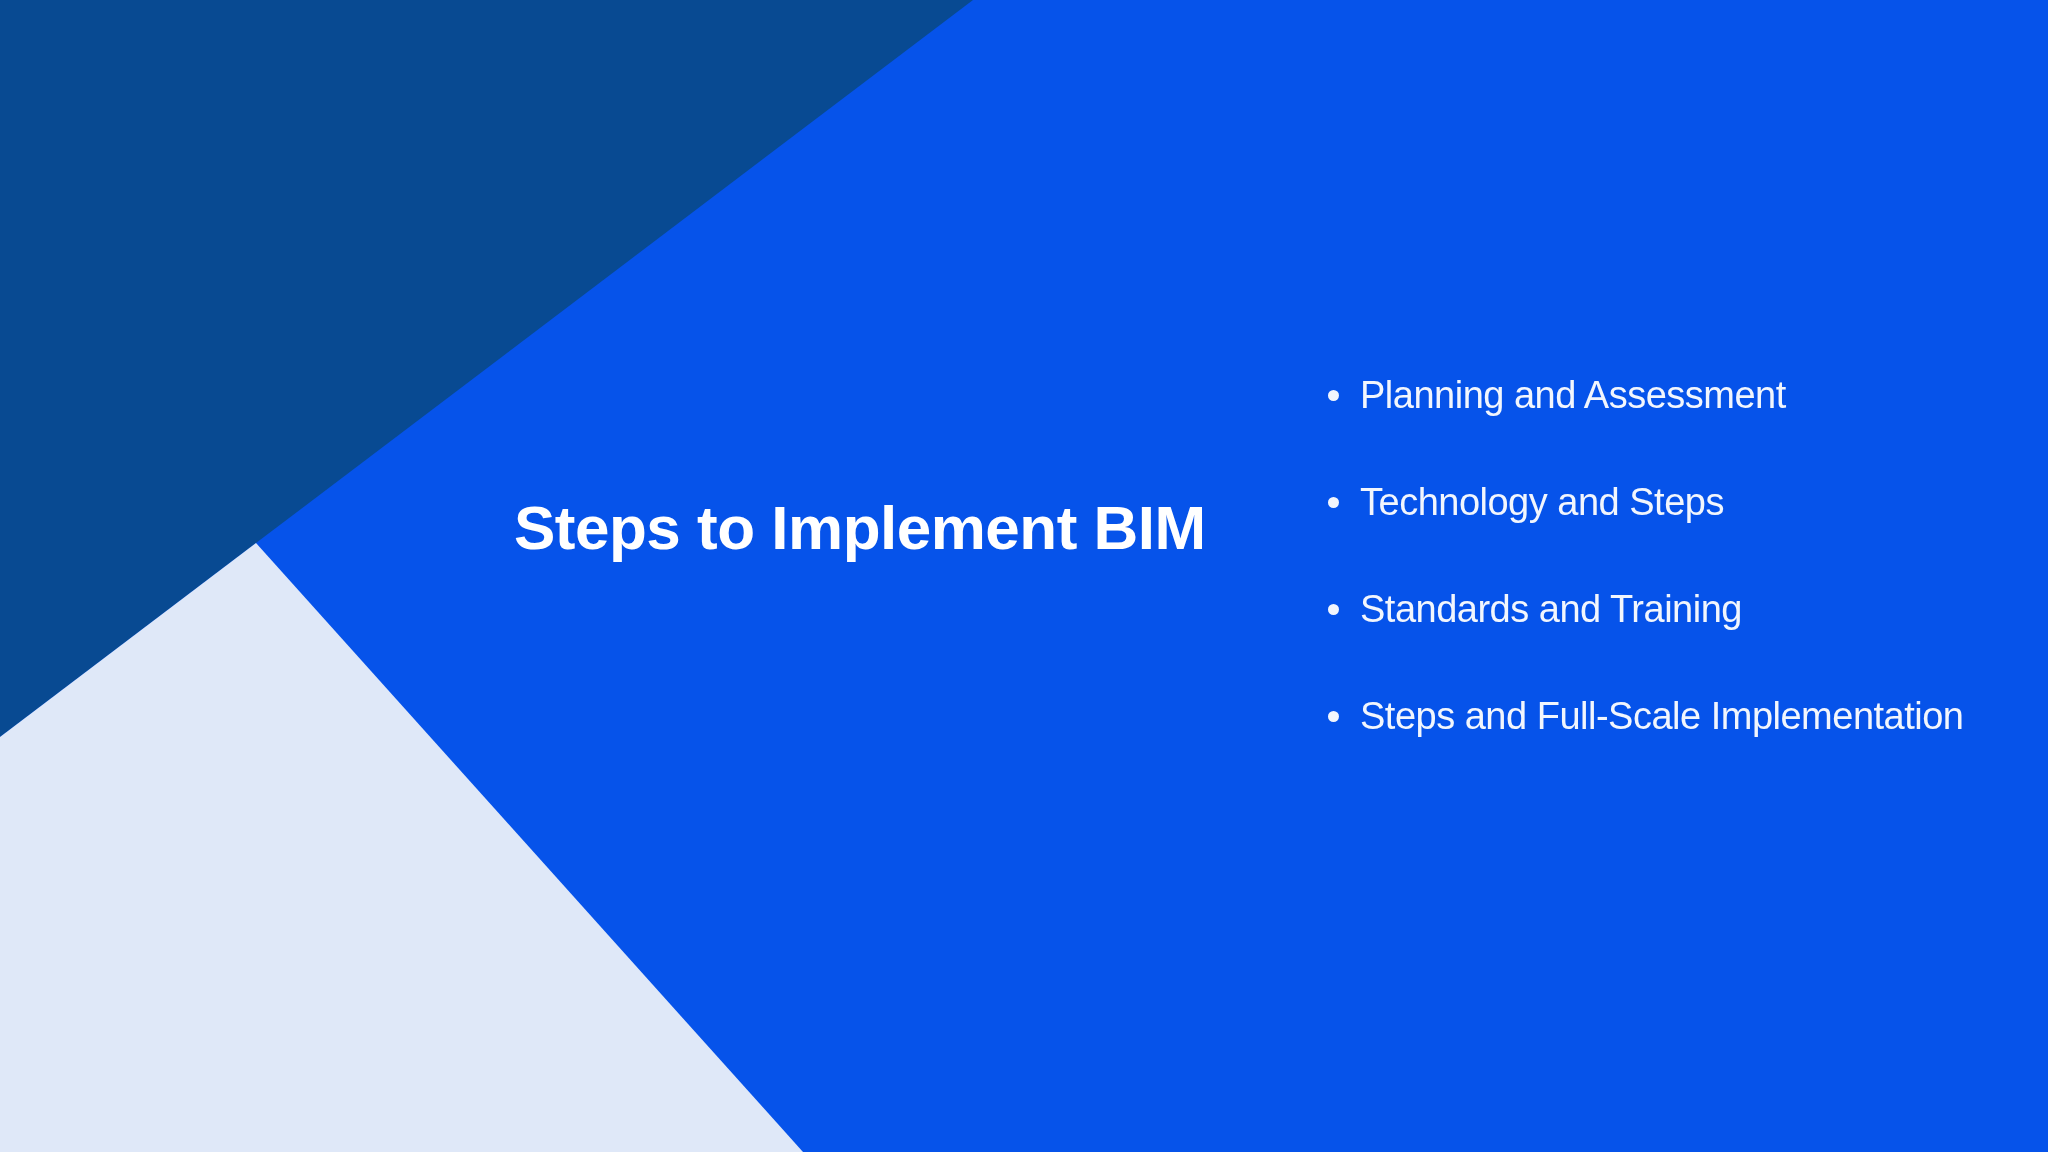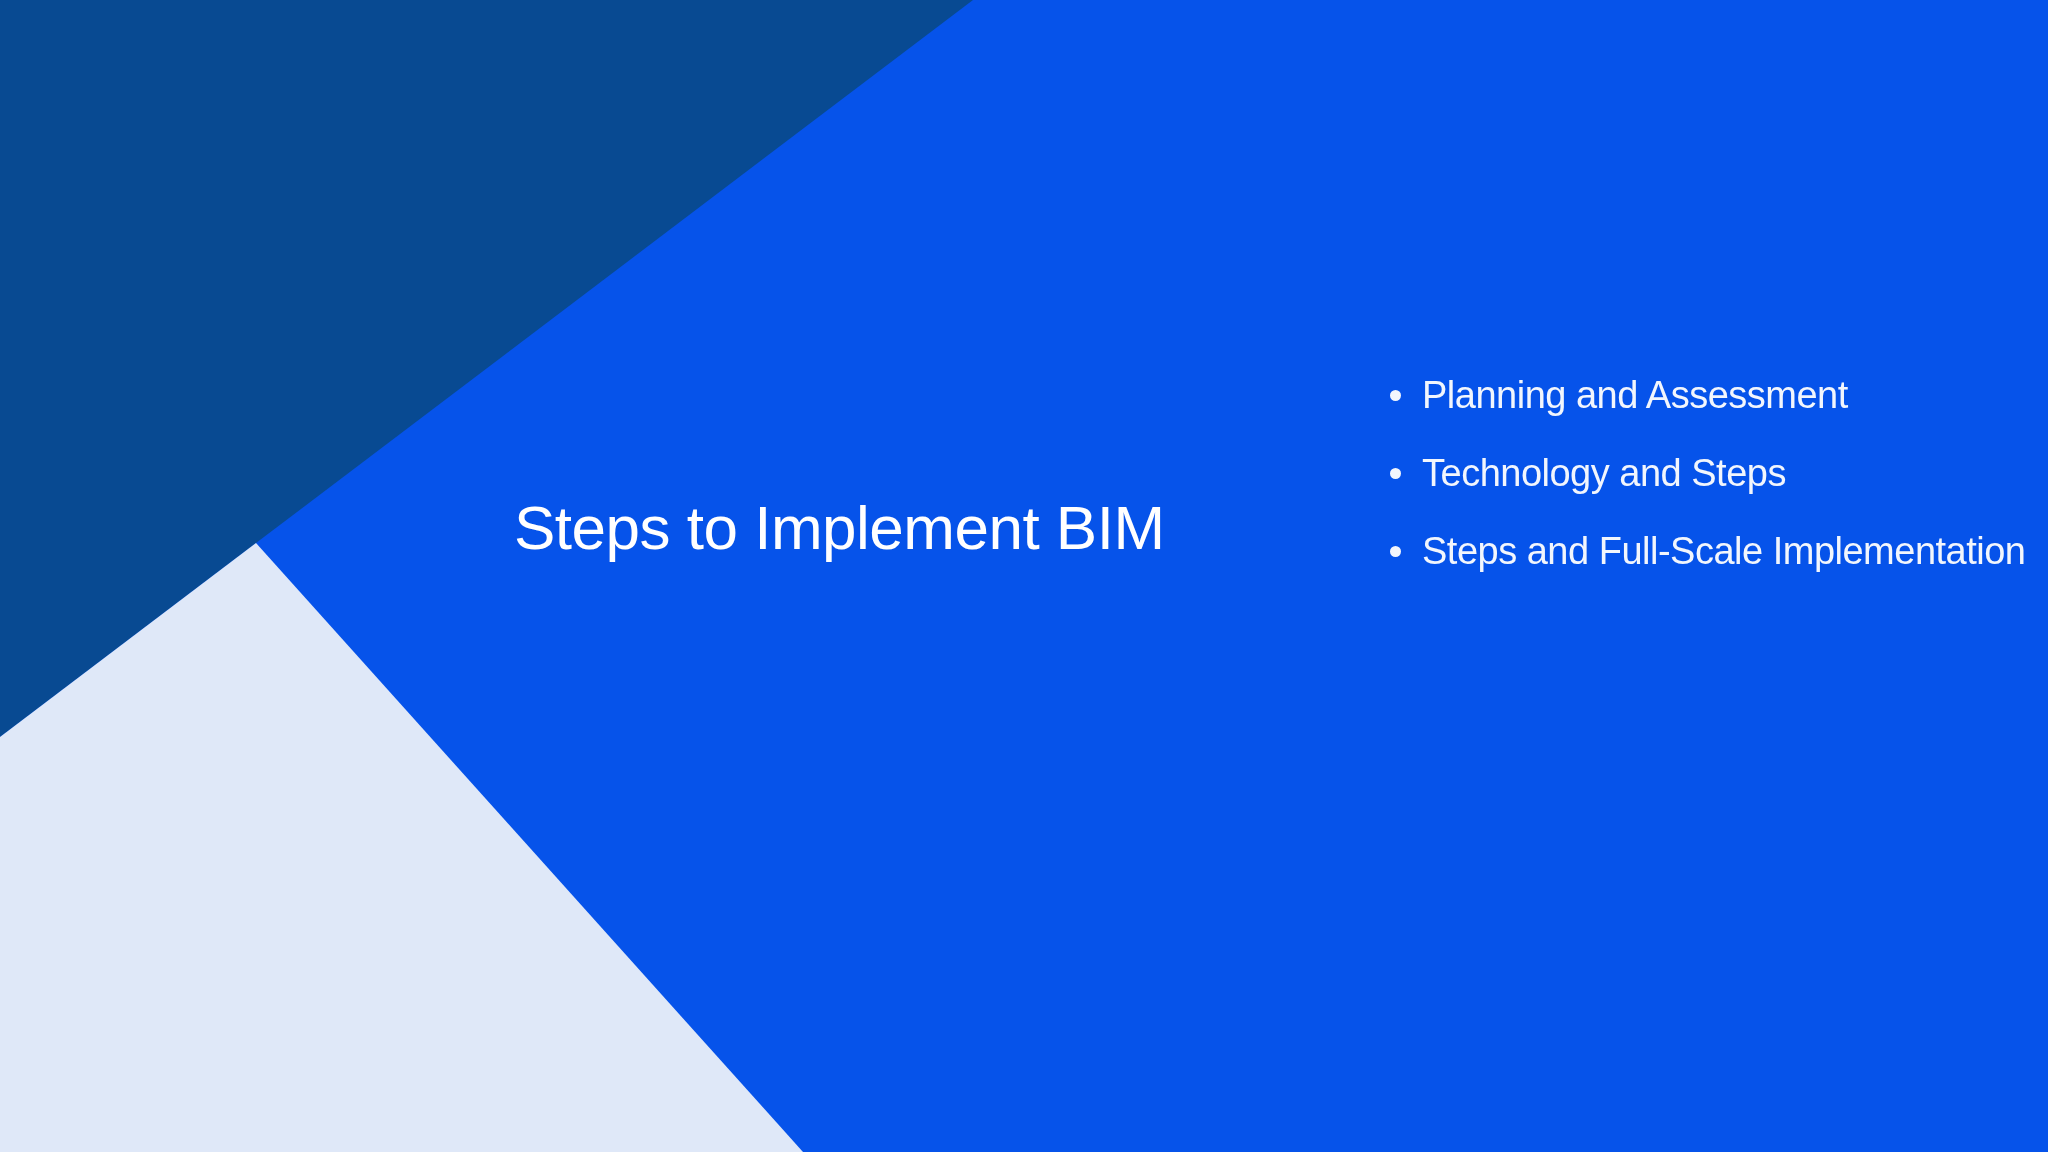--- a/index.html
+++ b/index.html
@@ -28,35 +28,35 @@
     background: var(--tri-light, #dfe8f8);
     clip-path: polygon(256px 543px, 0px 737px, 0px 1152px, 803px 1152px);
   }
   .slide-title {
     position: absolute;
     left: 514px;
     top: 496px;
     margin: 0;
     font-size: 62px;
     line-height: 64px;
-    font-weight: normal;
+    font-weight: bold;
     letter-spacing: -0.5px;
     color: var(--title-color, #ffffff);
     white-space: nowrap;
   }
   .bullet-list {
     position: absolute;
-    left: 1390px;
+    left: 1328px;
     top: 368px;
     margin: 0;
     padding: 0;
     list-style: none;
     display: flex;
     flex-direction: column;
-    gap: 24px;
+    gap: 53px;
   }
   .bullet-item {
     display: flex;
     align-items: center;
     height: 54px;
     font-size: 38px;
     letter-spacing: -0.5px;
     color: var(--bullet-color, #f2f6fd);
     white-space: nowrap;
   }
@@ -84,17 +84,21 @@
     <li class="bullet-item">
       <span class="bullet-dot"></span>
       <span>Planning and Assessment</span>
     </li>
     <li class="bullet-item">
       <span class="bullet-dot"></span>
       <span>Technology and Steps</span>
     </li>
     <li class="bullet-item">
       <span class="bullet-dot"></span>
+      <span>Standards and Training</span>
+    </li>
+    <li class="bullet-item">
+      <span class="bullet-dot"></span>
       <span>Steps and Full-Scale Implementation</span>
     </li>
   </ul>
 
 </div>
 
 </body></html>

